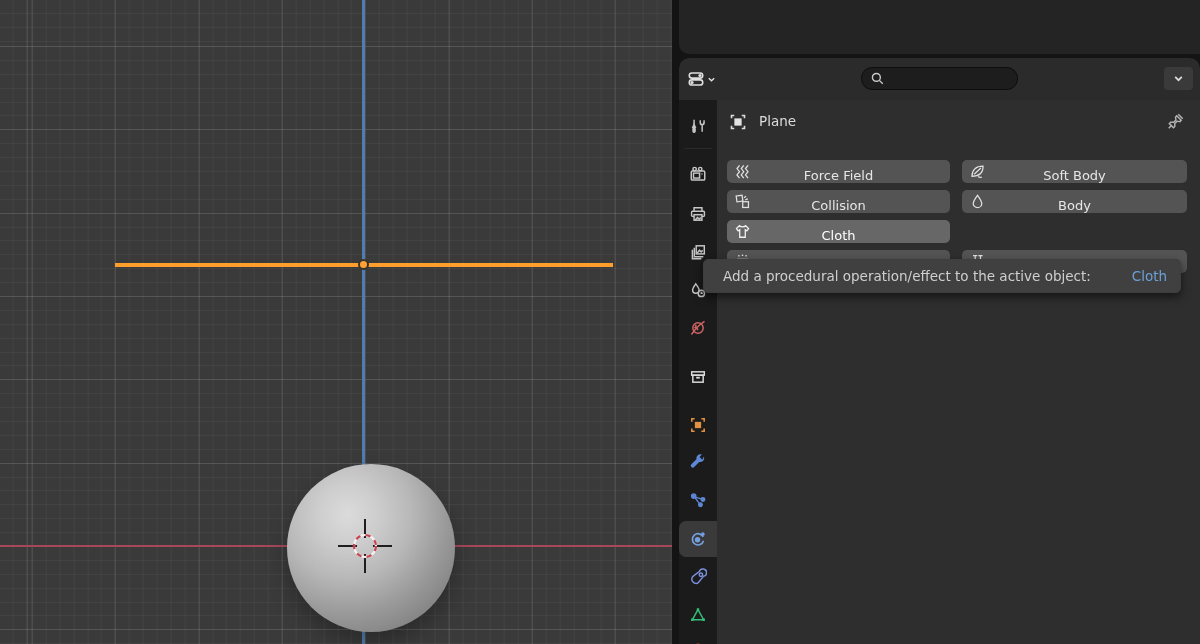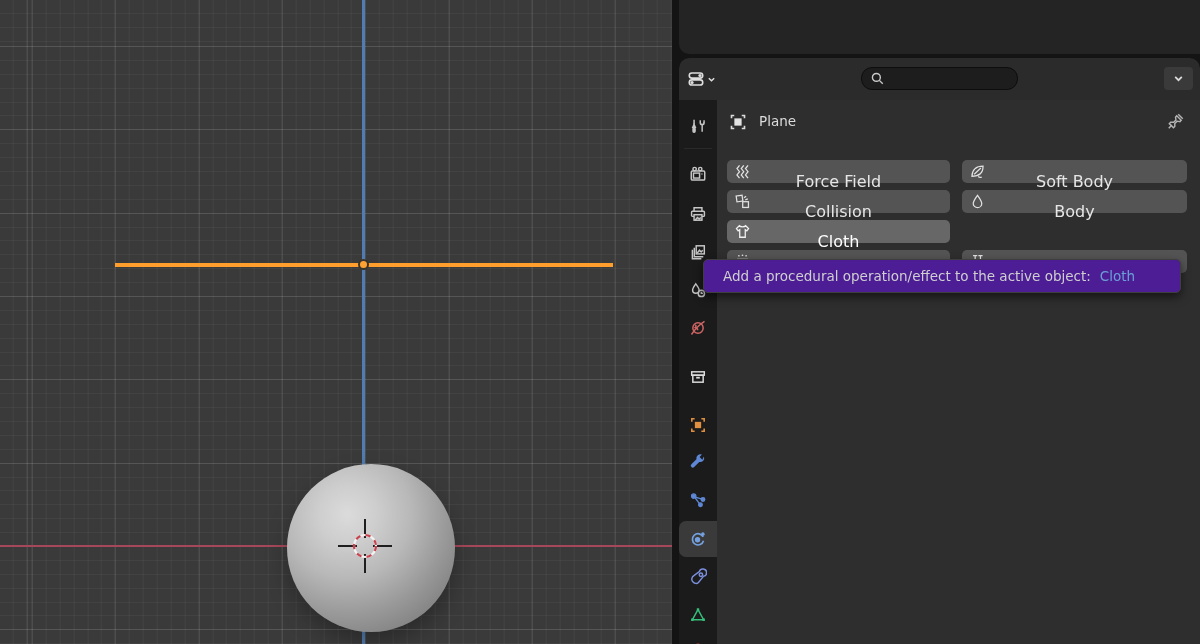--- a/index.html
+++ b/index.html
@@ -56,32 +56,32 @@
 
   .content { position:absolute; left:38px; top:42px; width:483px; height:544px; background:#2e2e2e;text-decoration:underline; }
   .breadcrumb { position:absolute; left:0; top:10px; width:483px; height:26px; color:#dcdcdc; }
   .breadcrumb .obj-icon { position:absolute; left:11px; top:2px; }
   .breadcrumb .obj-label { position:absolute; left:42px; top:3px; font-size:13.5px; }
   .breadcrumb .pin { position:absolute; left:449px; top:2px; color:#b4b4b4; }
 
   .pbtn { position:absolute; height:23px; background:#545454; border-radius:5px; color:#e6e6e6; }
   .pbtn.hovered { background:#676767; color:#fff; }
   .pbtn .bicon { position:absolute; left:7px; top:3px; }
-  .pbtn .blabel { position:absolute; left:0; top:10px; width:100%; text-align:center;
-                  line-height:23px; font-size:16px; }
+  .pbtn .blabel { position:absolute; left:0; top:4px; width:100%; text-align:center;
+                  line-height:23px; font-size:13px; }
   .colL { left:10px;  width:223px; }
   .colR { left:245px; width:225px; }
   .row1 { top:60px; } .row2 { top:90px; } .row3 { top:120px; } .row4 { top:150px; }
 
   
   .tooltip { position:absolute; left:703px; top:259px; width:478px; height:34px;
-             background:#4c1d95; border:1px solid #3e3e3e; border-radius:5px; z-index:99;
+             background:#404040; border:1px solid #3e3e3e; border-radius:5px; z-index:99;
              box-shadow:0 4px 10px rgba(0,0,0,0.55);
              display:flex; align-items:center; padding-left:19px;
-             font-size:13.5px; color:#cfcfcf; white-space:nowrap; }
+             font-size:13.5px; color:#cfcfcf; white-space:nowrap;gap:32px; }
   .tooltip .tt-value { color:#6ba0d6; margin-left:9px; }
 
   svg { display:block; }
   .ic { color:#c6c6c6; }
   .ic-blue { color:#5e87d4; } .ic-blue2 { color:#74a0e0; } .ic-purple { color:#7b8fdd; }
   .ic-green { color:#35c07a; } .ic-orange { color:#e0903f; } .ic-red { color:#d06565; }
   .ic-white { color:#dcdcdc; }
 </style>
 </head>
 <body>

